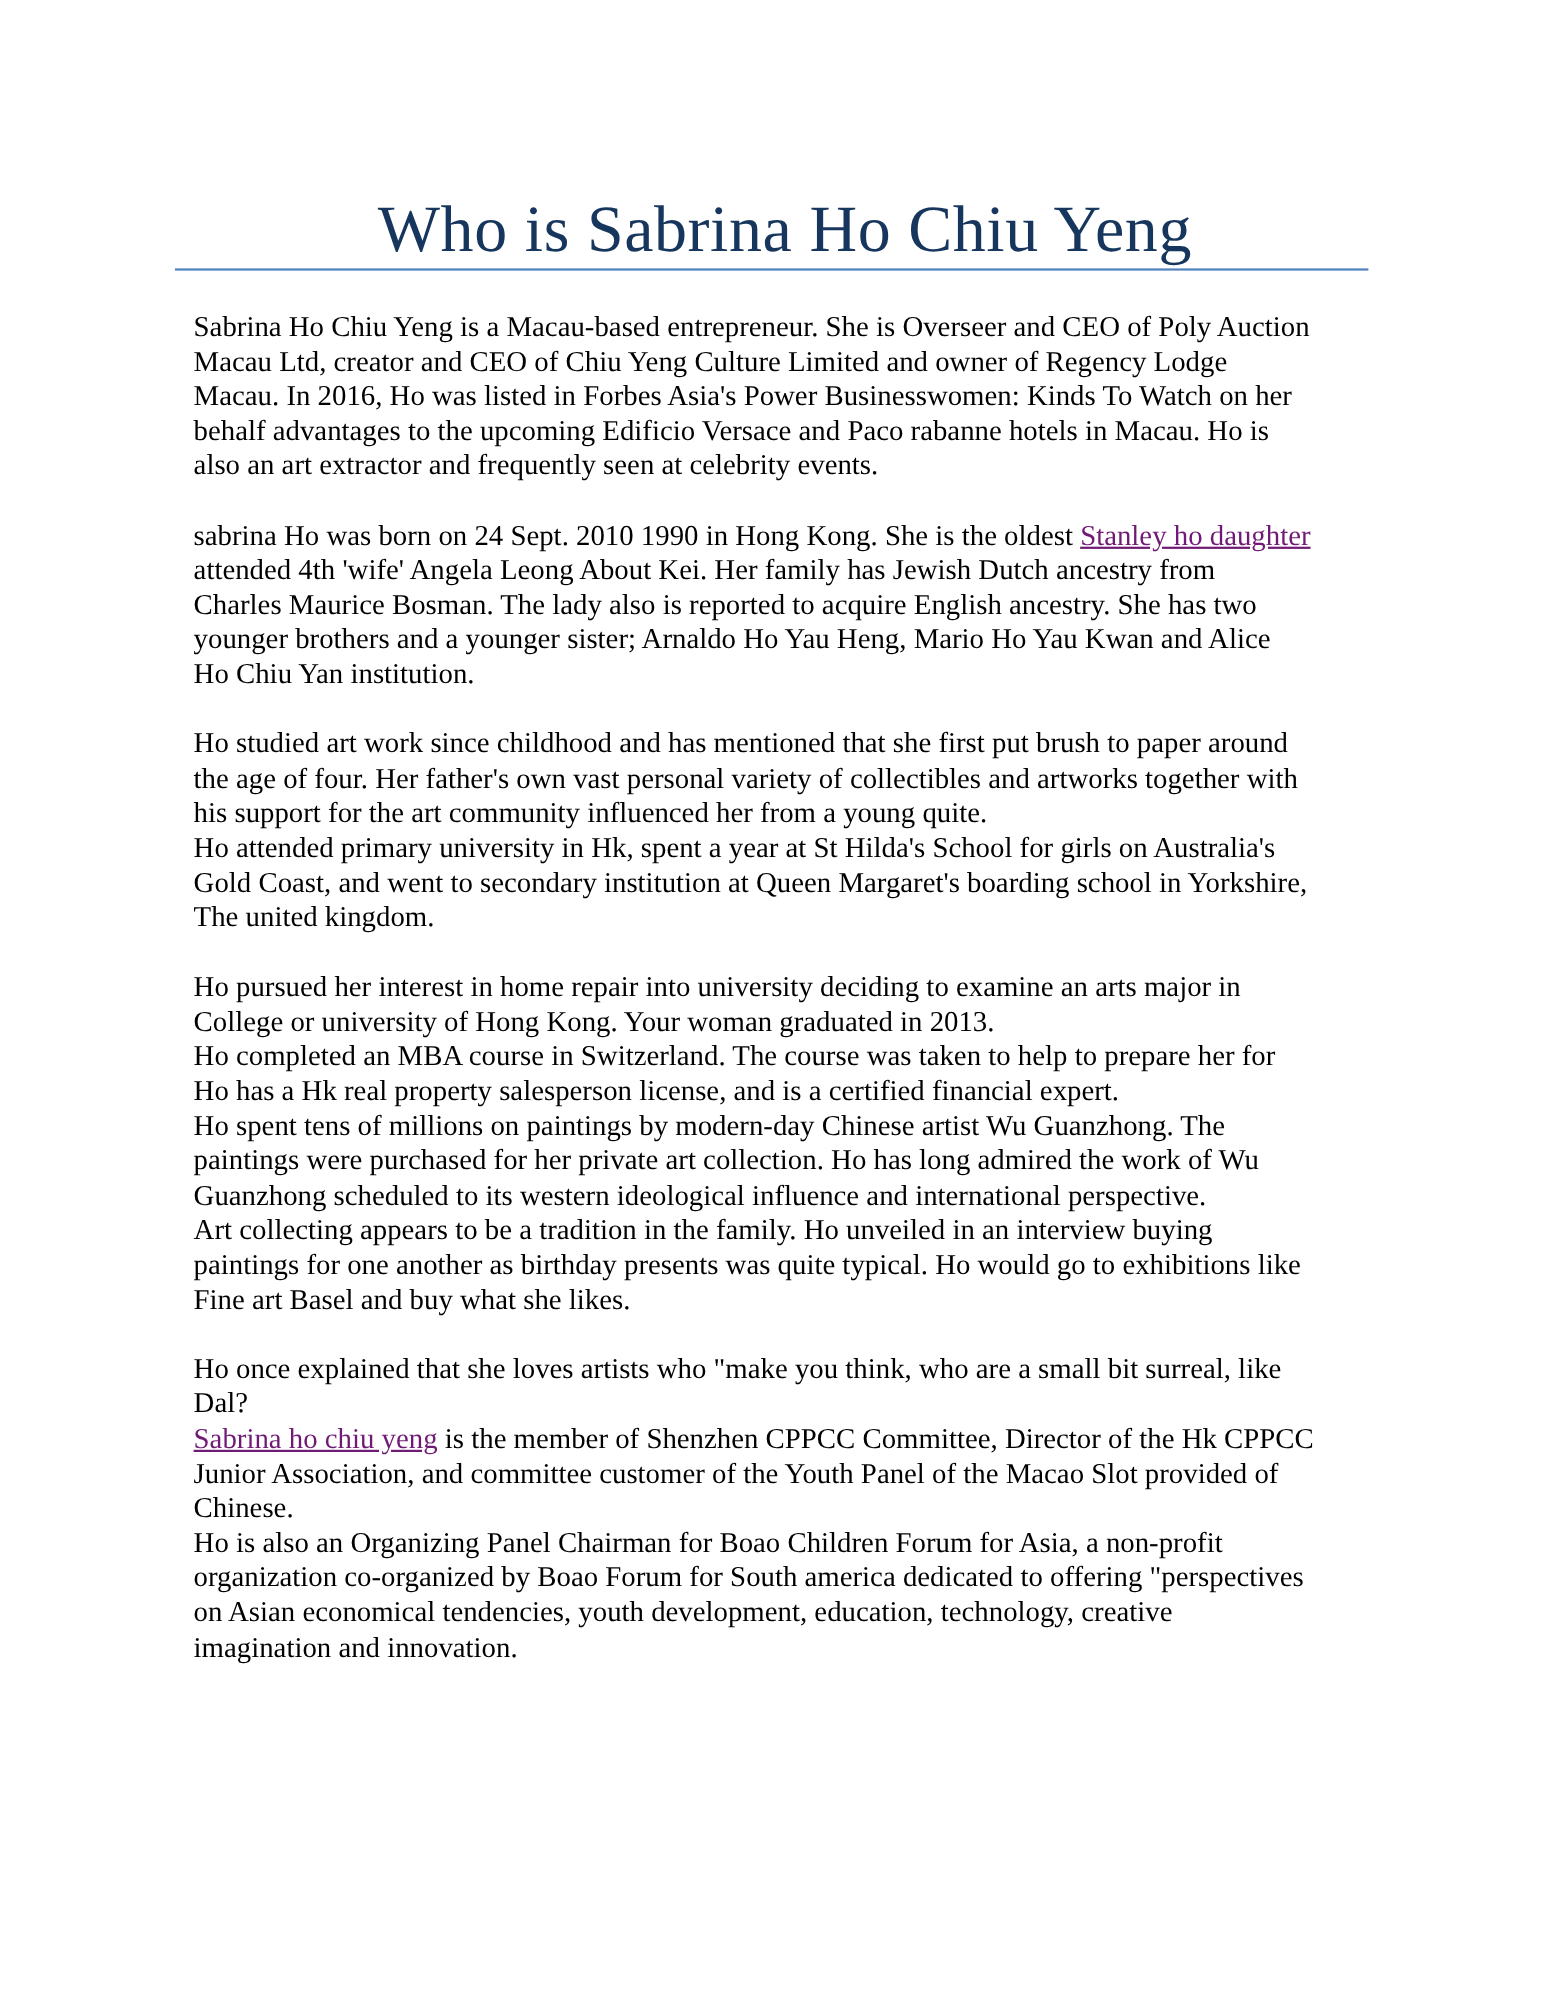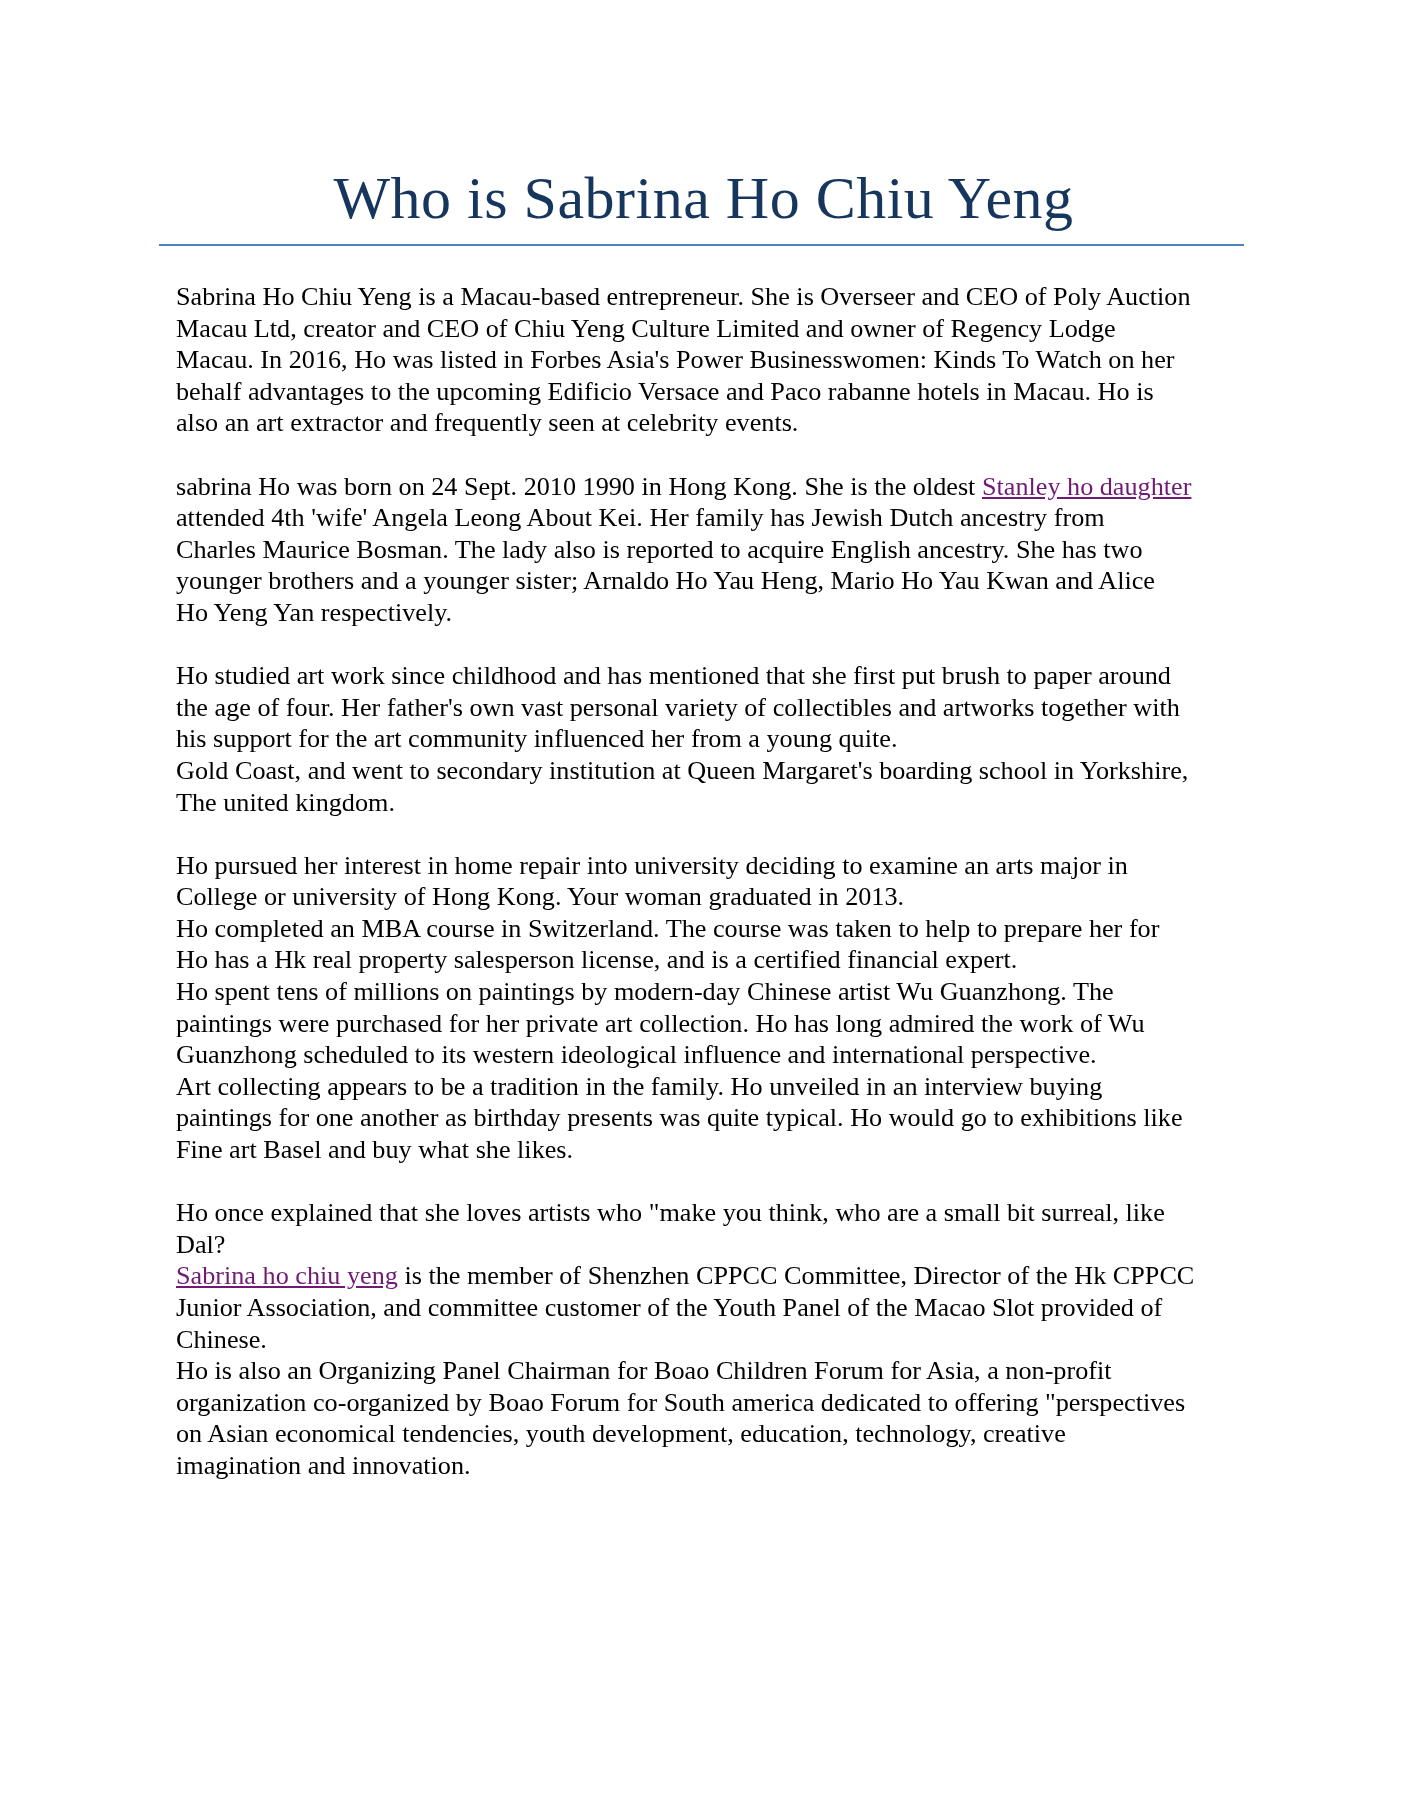--- a/index.html
+++ b/index.html
@@ -25,21 +25,21 @@
     position: absolute;
     left: 159px;
     width: 1085px;
     top: 160px;
     text-align: center;
     font-family: "Liberation Serif", "DejaVu Serif", serif;
     font-size: 60px;
     line-height: 72px;
     color: #17365D;
     letter-spacing: 0.5px;
-    margin: 2px;
+    margin: 12px;
     font-weight: normal;
   }
   .title-rule {
     position: absolute;
     left: 159px;
     top: 244px;
     width: 1085px;
     height: 0;
     border-top: 2px solid #4F81BD;
   }
@@ -83,27 +83,28 @@
       <span class="line">Macau. In 2016, Ho was listed in Forbes Asia's Power Businesswomen: Kinds To Watch on her</span>
       <span class="line">behalf advantages to the upcoming Edificio Versace and Paco rabanne hotels in Macau. Ho is</span>
       <span class="line">also an art extractor and frequently seen at celebrity events.</span>
     </p>
 
     <p class="para">
       <span class="line"><span>sabrina Ho was born on 24 Sept. 2010 1990 in Hong Kong. She is the oldest </span><a class="link">Stanley ho daughter</a></span>
       <span class="line">attended 4th 'wife' Angela Leong About Kei. Her family has Jewish Dutch ancestry from</span>
       <span class="line">Charles Maurice Bosman. The lady also is reported to acquire English ancestry. She has two</span>
       <span class="line">younger brothers and a younger sister; Arnaldo Ho Yau Heng, Mario Ho Yau Kwan and Alice</span>
-      <span class="line">Ho Yeng Yan respectively.</span>
+      <span class="line">Ho Chiu Yan institution.</span>
     </p>
 
     <p class="para">
       <span class="line">Ho studied art work since childhood and has mentioned that she first put brush to paper around</span>
       <span class="line">the age of four. Her father's own vast personal variety of collectibles and artworks together with</span>
       <span class="line">his support for the art community influenced her from a young quite.</span>
+      <span class="line">Ho attended primary university in Hk, spent a year at St Hilda's School for girls on Australia's</span>
       <span class="line">Gold Coast, and went to secondary institution at Queen Margaret's boarding school in Yorkshire,</span>
       <span class="line">The united kingdom.</span>
     </p>
 
     <p class="para">
       <span class="line">Ho pursued her interest in home repair into university deciding to examine an arts major in</span>
       <span class="line">College or university of Hong Kong. Your woman graduated in 2013.</span>
       <span class="line">Ho completed an MBA course in Switzerland. The course was taken to help to prepare her for</span>
       <span class="line">Ho has a Hk real property salesperson license, and is a certified financial expert.</span>
       <span class="line">Ho spent tens of millions on paintings by modern-day Chinese artist Wu Guanzhong. The</span>

